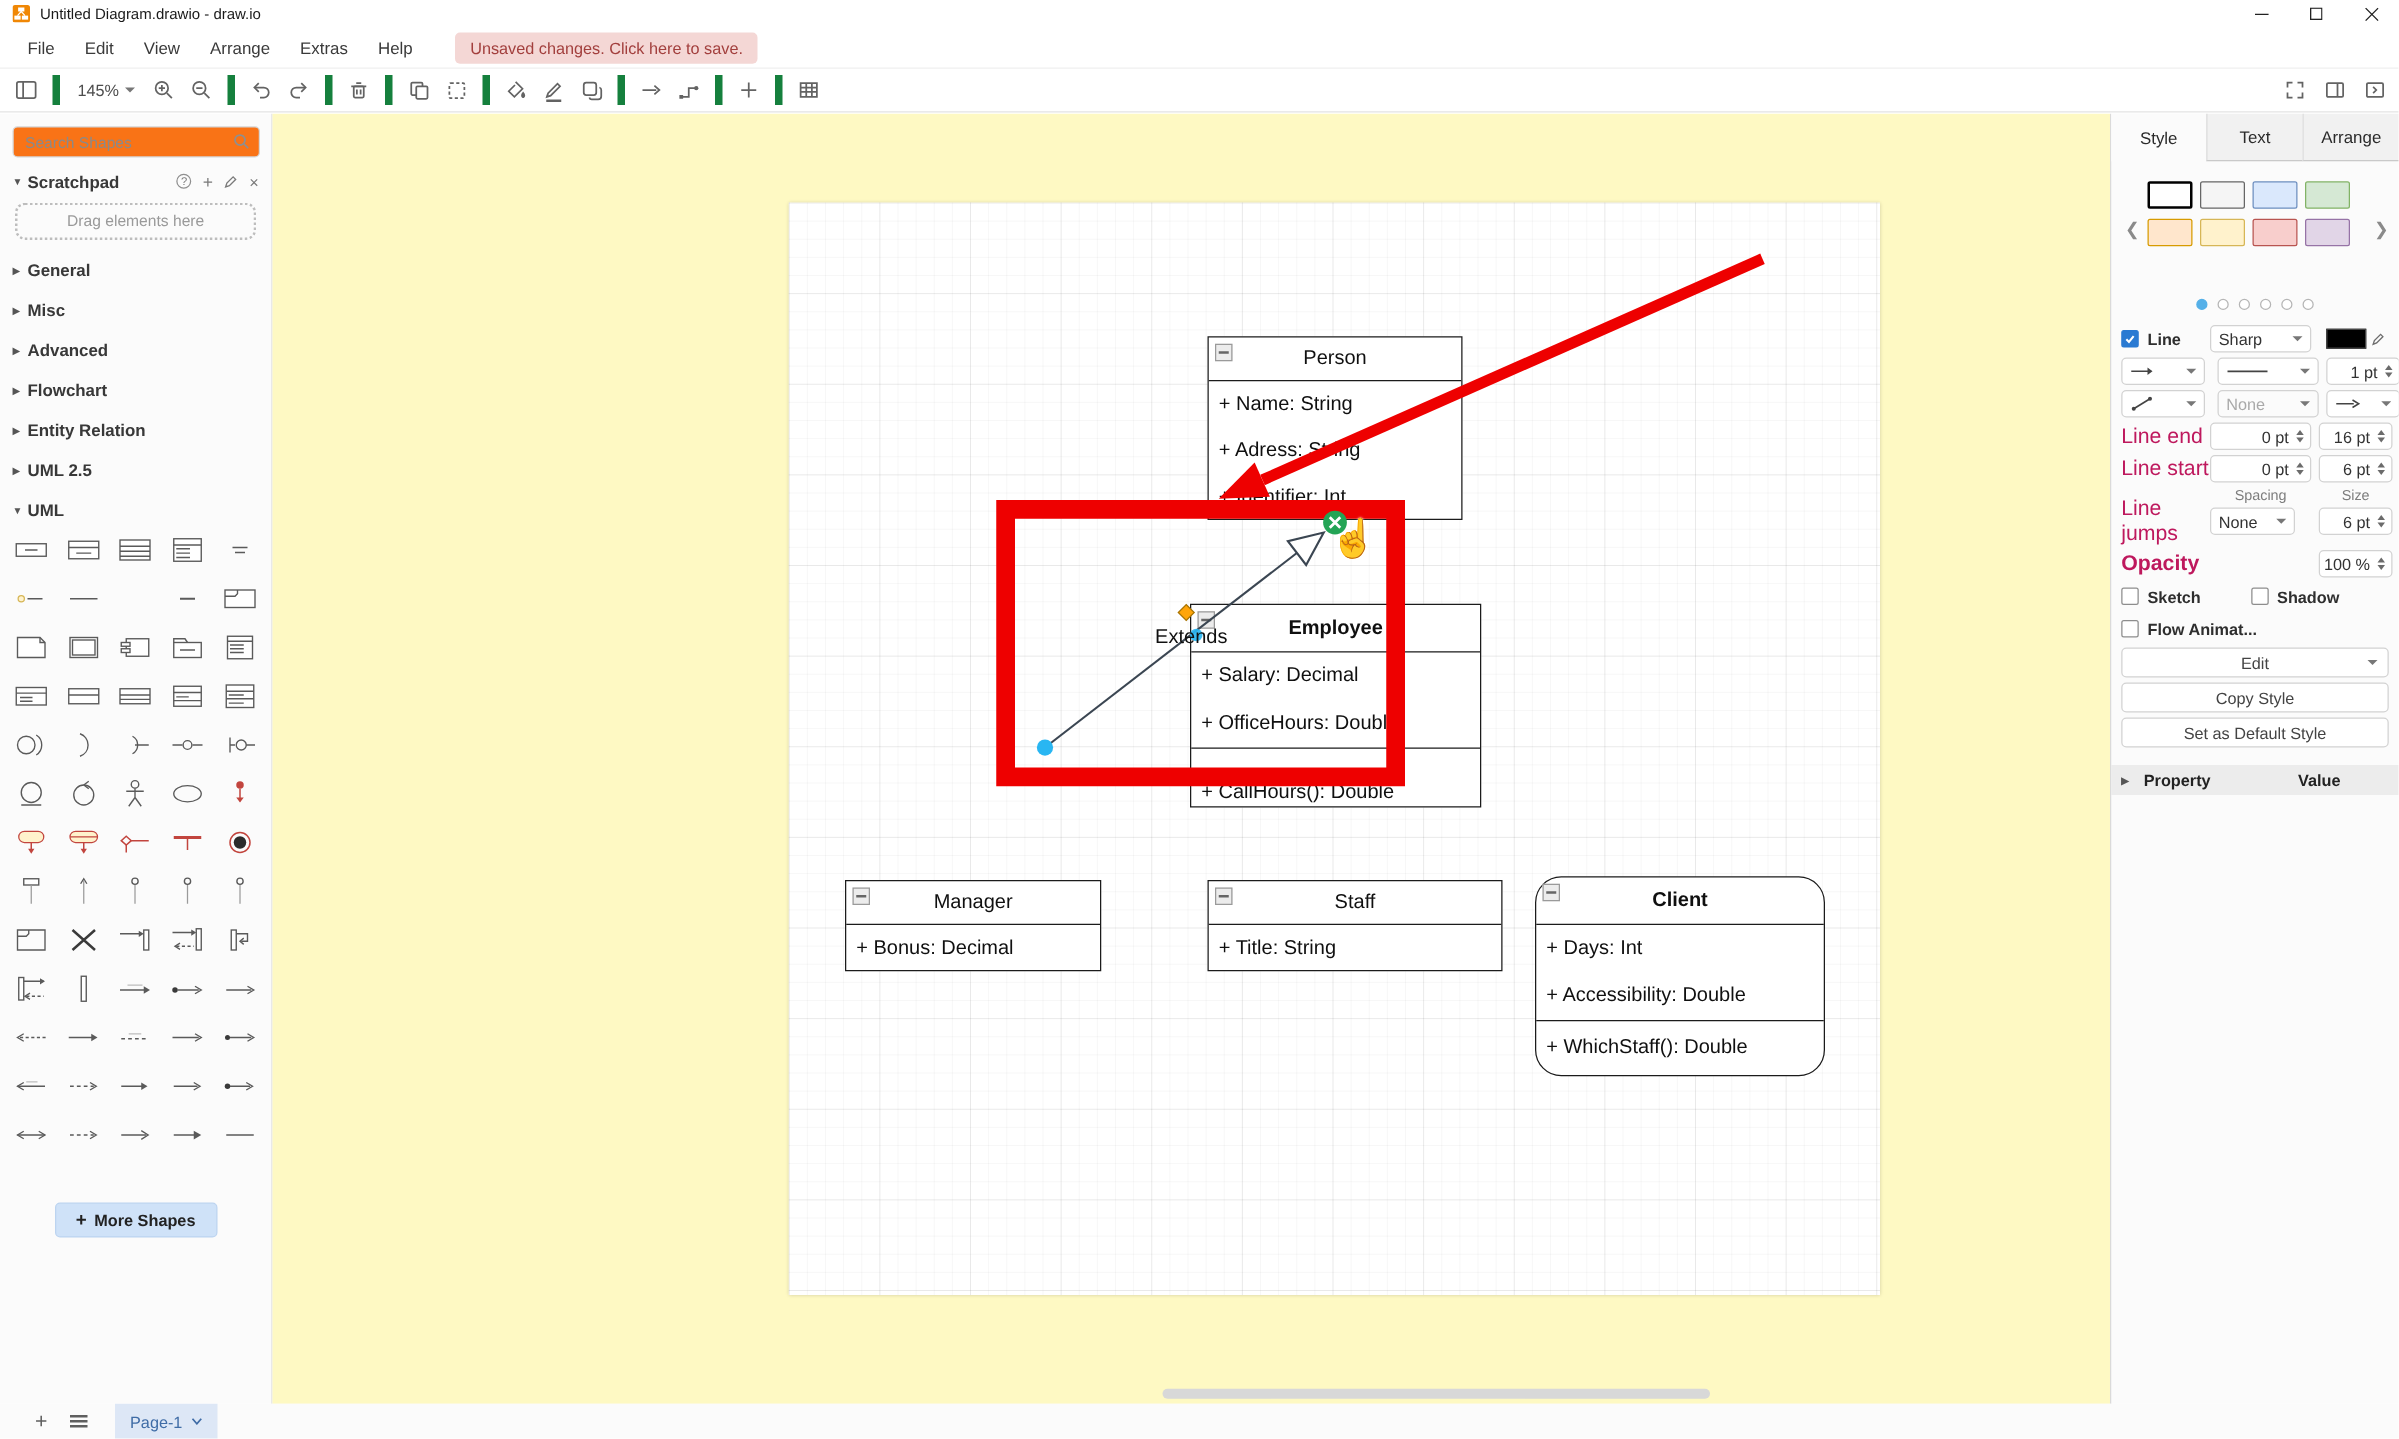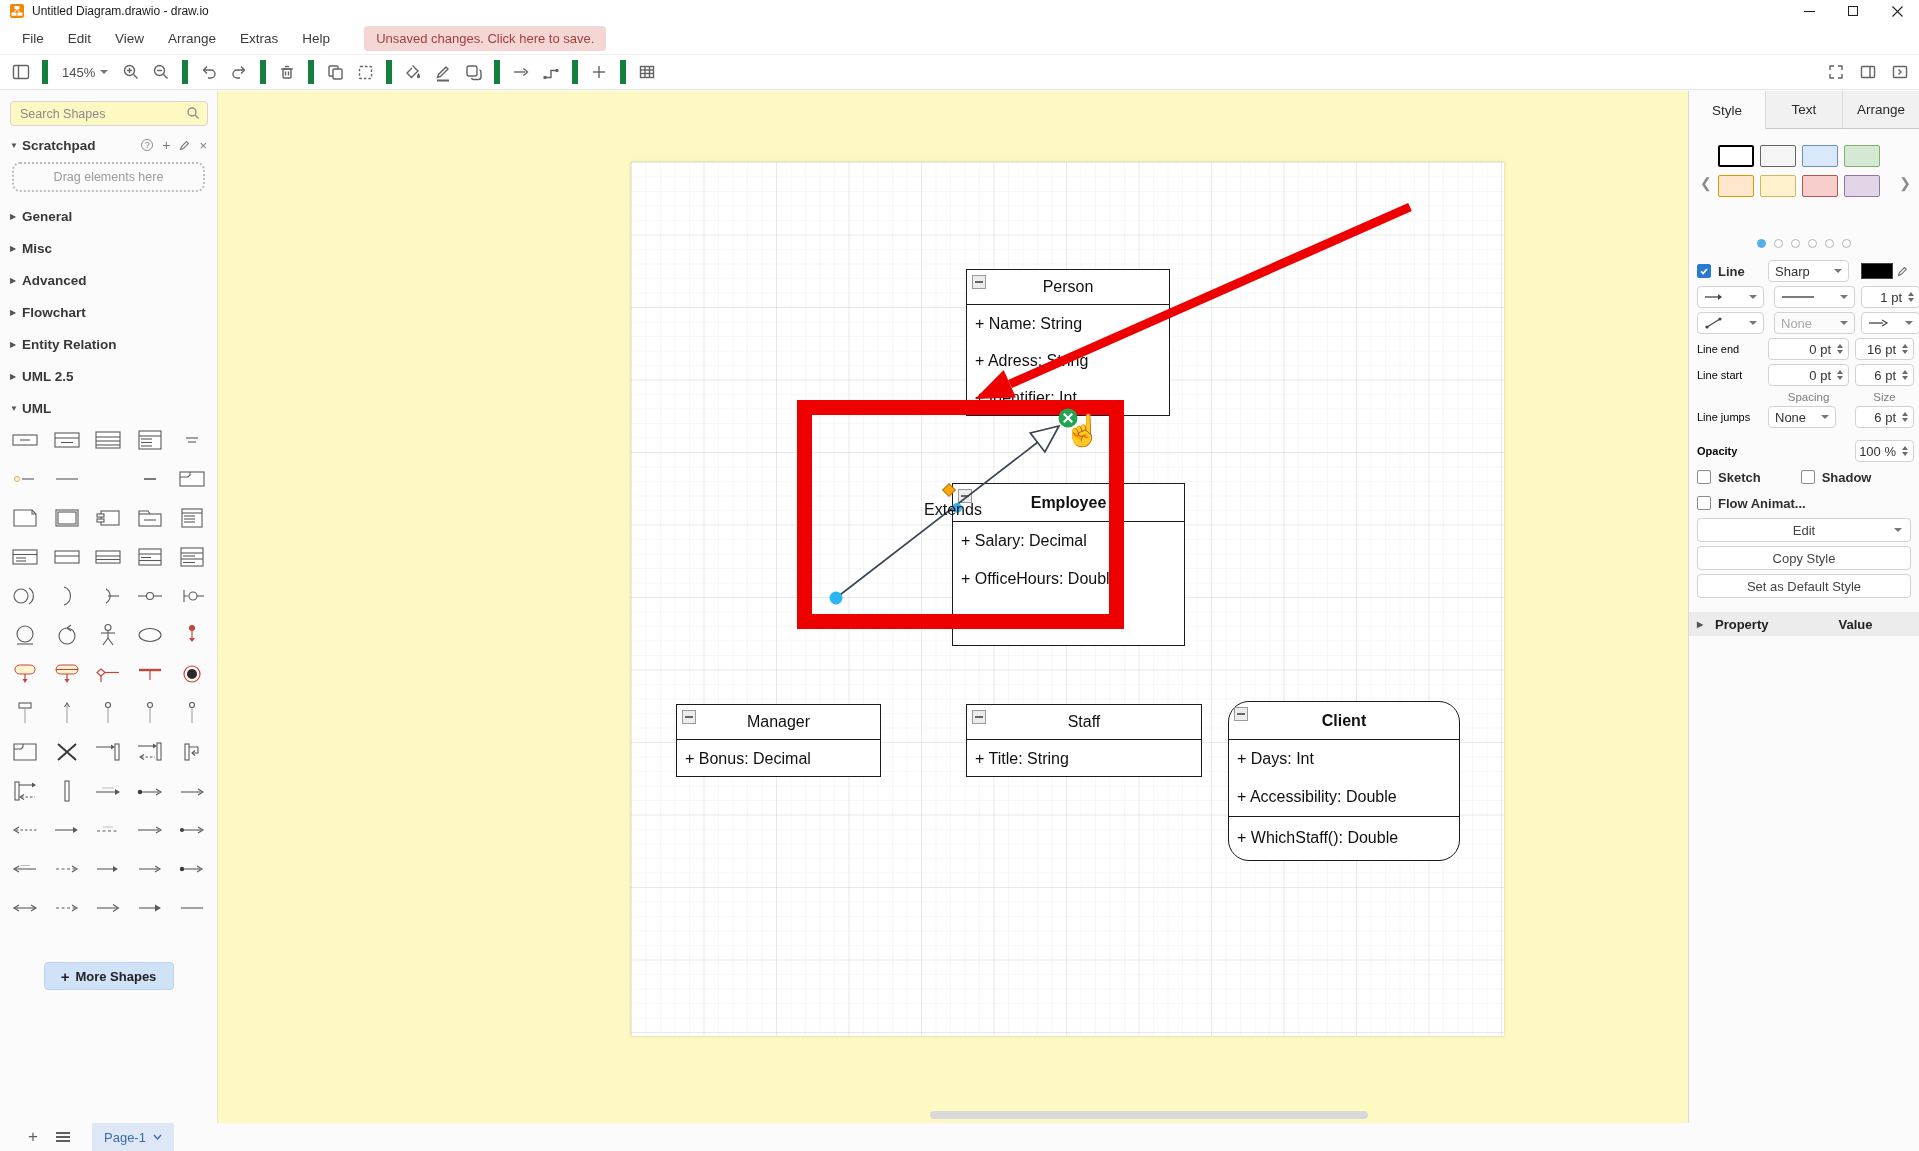--- a/index.html
+++ b/index.html
@@ -24,21 +24,21 @@
   .tb-group{display:flex;align-items:center;padding:0 8px;height:24px;border-right:6px solid #15803d;gap:4px;}
   .tb-group:last-child{border-right:none;}
   .tb-btn{width:26px;height:24px;display:flex;align-items:center;justify-content:center;border-radius:3px;}
   .zoom-select{display:flex;align-items:center;gap:5px;font-size:13px;color:#4d4d4d;padding:0 6px;}
   .tb-right{position:absolute;right:6px;top:5px;display:flex;gap:6px;}
   .chev{width:0;height:0;border-left:4px solid transparent;border-right:4px solid transparent;border-top:4px solid #777;}
 
   
   .sidebar{position:absolute;left:0;top:91px;width:218px;height:1032px;background:#fbfbfb;border-right:1px solid #e3e3e3;overflow:hidden;}
   .search-wrap{position:relative;margin:10px 10px 6px 10px;}
-  .search-input{width:198px;height:25px;border:1px solid #d5d5d5;border-radius:4px;background:#fef9c3;font-size:12.5px;padding:0 22px 0 9px;color:#333;outline:none;font-family:"Liberation Sans",sans-serif;}
+  .search-input{width:198px;height:25px;border:1px solid #d5d5d5;border-radius:4px;background:#f97316;font-size:12.5px;padding:0 22px 0 9px;color:#333;outline:none;font-family:"Liberation Sans",sans-serif;}
   .search-input::placeholder{color:#8a8a8a;}
   .search-icon{position:absolute;right:7px;top:5px;}
   .scratch-head{display:flex;align-items:center;height:26px;padding:0 10px;margin-top:6px;}
   .sec-arrow{font-size:8px;color:#555;width:12px;display:inline-block;}
   .scratch-label,.sec-label{font-size:13.5px;color:#383838;font-weight:bold;}
   .scratch-icons{margin-left:auto;display:flex;gap:9px;align-items:center;color:#7a7a7a;font-size:12px;}
   .dropzone{margin:4px 12px 8px 12px;height:30px;border:2px dotted #bdbdbd;border-radius:8px;display:flex;align-items:center;justify-content:center;font-size:12.5px;color:#9a9a9a;text-align:center;}
   .side-section{display:flex;align-items:center;height:32px;padding:0 10px;}
   .palette{display:grid;grid-template-columns:repeat(5,1fr);padding:4px 4px;row-gap:15px;}
   .pal-cell{height:24px;display:flex;align-items:center;justify-content:center;}
@@ -74,21 +74,21 @@
   .fp-tab.active{background:#fbfbfb;border-bottom:none;border-left:none;font-weight:normal;}
   .swatch-zone{position:relative;height:86px;margin-top:16px;}
   .swatch-grid{position:absolute;left:29px;top:0;display:grid;grid-template-columns:repeat(4,36px);grid-auto-rows:22px;gap:8px 6px;}
   .swatch{border-radius:2px;border:1px solid #999;}
   .sw-chev{position:absolute;top:30px;font-size:14px;color:#8a8a8a;}
   .pager{display:flex;justify-content:center;gap:8px;margin-top:8px;}
   .dot{width:9px;height:9px;border-radius:50%;border:1px solid #b5b5b5;background:#fff;}
   .dot.on{background:#55b0e8;border-color:#55b0e8;}
   .fp-line{padding:12px 8px 0 8px;}
   .fp-row{display:flex;align-items:center;height:22px;margin-bottom:4px;gap:0;}
-  .fp-label{font-size:11px;color:#000000;width:71px;flex:none;}
+  .fp-label{font-size:17px;color:#be185d;width:71px;flex:none;}
   .fp-label.b{font-weight:bold;}
   .fp-select{height:22px;border:1px solid #d2d2d2;border-radius:4px;background:#fff;display:flex;align-items:center;justify-content:space-between;padding:0 6px;font-size:13px;color:#333;}
   .fp-select.dis{color:#a9a9a9;background:#fbfbfb;}
   .c1{width:67px;margin-right:10px;flex:none;}
   .c2{width:81px;margin-right:6px;flex:none;}
   .c3{width:59px;flex:none;}
   .stepper{height:22px;border:1px solid #d2d2d2;border-radius:4px;background:#fff;display:flex;align-items:center;font-size:13px;color:#333;}
   .stepper .val{flex:1;text-align:right;padding-right:3px;}
   .spin{width:12px;display:flex;flex-direction:column;align-items:center;justify-content:center;gap:2px;margin-right:2px;}
   .spin i{width:0;height:0;border-left:3.5px solid transparent;border-right:3.5px solid transparent;}
@@ -791,20 +791,23 @@
           <div class="uml-attr" style="height:37.333333333333336px;">+ Adress: String</div>
           <div class="uml-attr" style="height:37.333333333333336px;">+ Identifier: Int</div>
         </div>
         <div class="uml-class" style="left: 734px; top: 392px; width: 233px; height: 163px;">
           <div class="uml-header bold" style="height:38px;">
             <span class="collapse-box"></span>
             <span>Employee</span>
           </div>
           <div class="uml-attr" style="height:38px;">+ Salary: Decimal</div>
           <div class="uml-attr" style="height:38px;">+ OfficeHours: Double</div>
+          <div class="uml-methods" style="height:49px;">
+            <div class="uml-method" style="padding-top:26px;">+ CallHours(): Double</div>
+          </div>
         </div>
         <div class="uml-class" style="left: 458px; top: 613px; width: 205px; height: 73px;">
           <div class="uml-header" style="height:35px;">
             <span class="collapse-box"></span>
             <span>Manager</span>
           </div>
           <div class="uml-attr" style="height:38px;">+ Bonus: Decimal</div>
         </div>
         <div class="uml-class" style="left: 748px; top: 613px; width: 236px; height: 73px;">
           <div class="uml-header" style="height:35px;">

